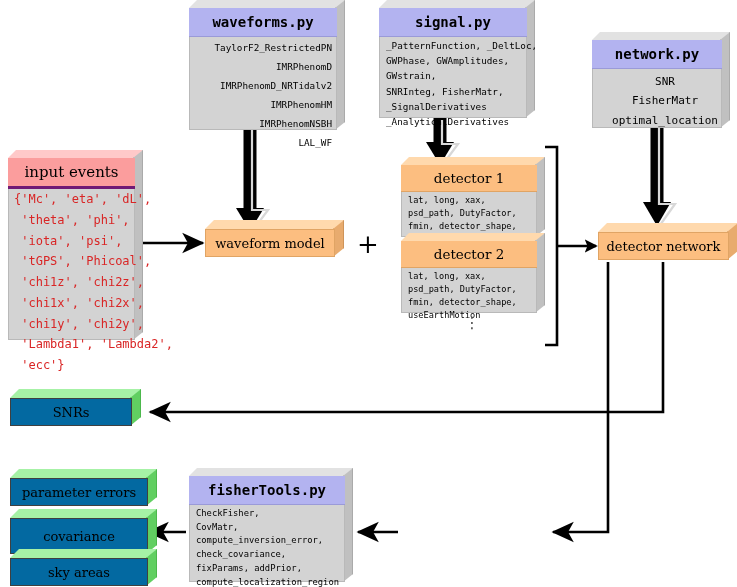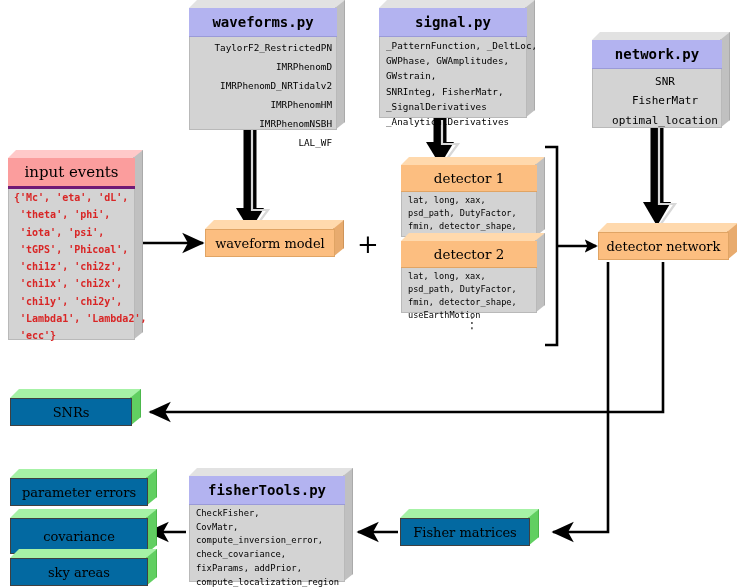--- a/index.html
+++ b/index.html
@@ -141,21 +141,21 @@
     <div class="content center" style="top:32px;">SNR
 FisherMatr
 optimal_location</div>
   </div>
 
   <div class="box" style="left:8px;top:158px;width:127px;height:182px;">
     <div class="shadeT" style="background:#ffc9c9;"></div>
     <div class="shadeR"></div>
     <div class="body"></div>
     <div class="hdr pink">input events</div>
-    <div class="content red" style="top:31px;left:6px;line-height:1.73;font-size:10px;font-weight:bold;">{'Mc', 'eta', 'dL',
+    <div class="content red" style="top:31px;left:6px;line-height:1.73;font-size:12px;font-weight:normal;">{'Mc', 'eta', 'dL',
  'theta', 'phi',
  'iota', 'psi',
  'tGPS', 'Phicoal',
  'chi1z', 'chi2z',
  'chi1x', 'chi2x',
  'chi1y', 'chi2y',
  'Lambda1', 'Lambda2',
  'ecc'}</div>
   </div>
 
@@ -190,25 +190,20 @@
     <div class="sr"></div>
     <div class="sb">waveform model</div>
   </div>
 
   <div class="slab orange" style="left:598px;top:232px;width:131px;height:28px;padding-left:8px;">
     <div class="st"></div>
     <div class="sr"></div>
     <div class="sb">detector network</div>
   </div>
 
-  <div class="slab green" style="left:400px;top:518px;width:130px;height:28px;">
-    <div class="st"></div>
-    <div class="sr"></div>
-    <div class="sb">Fisher matrices</div>
-  </div>
 
   <div class="box" style="left:189px;top:476px;width:156px;height:106px;">
     <div class="shadeT"></div>
     <div class="shadeR"></div>
     <div class="body"></div>
     <div class="hdr purple">fisherTools.py</div>
     <div class="content" style="top:31px;line-height:1.56;font-size:8.8px;">CheckFisher,
 CovMatr,
 compute_inversion_error,
 check_covariance,

